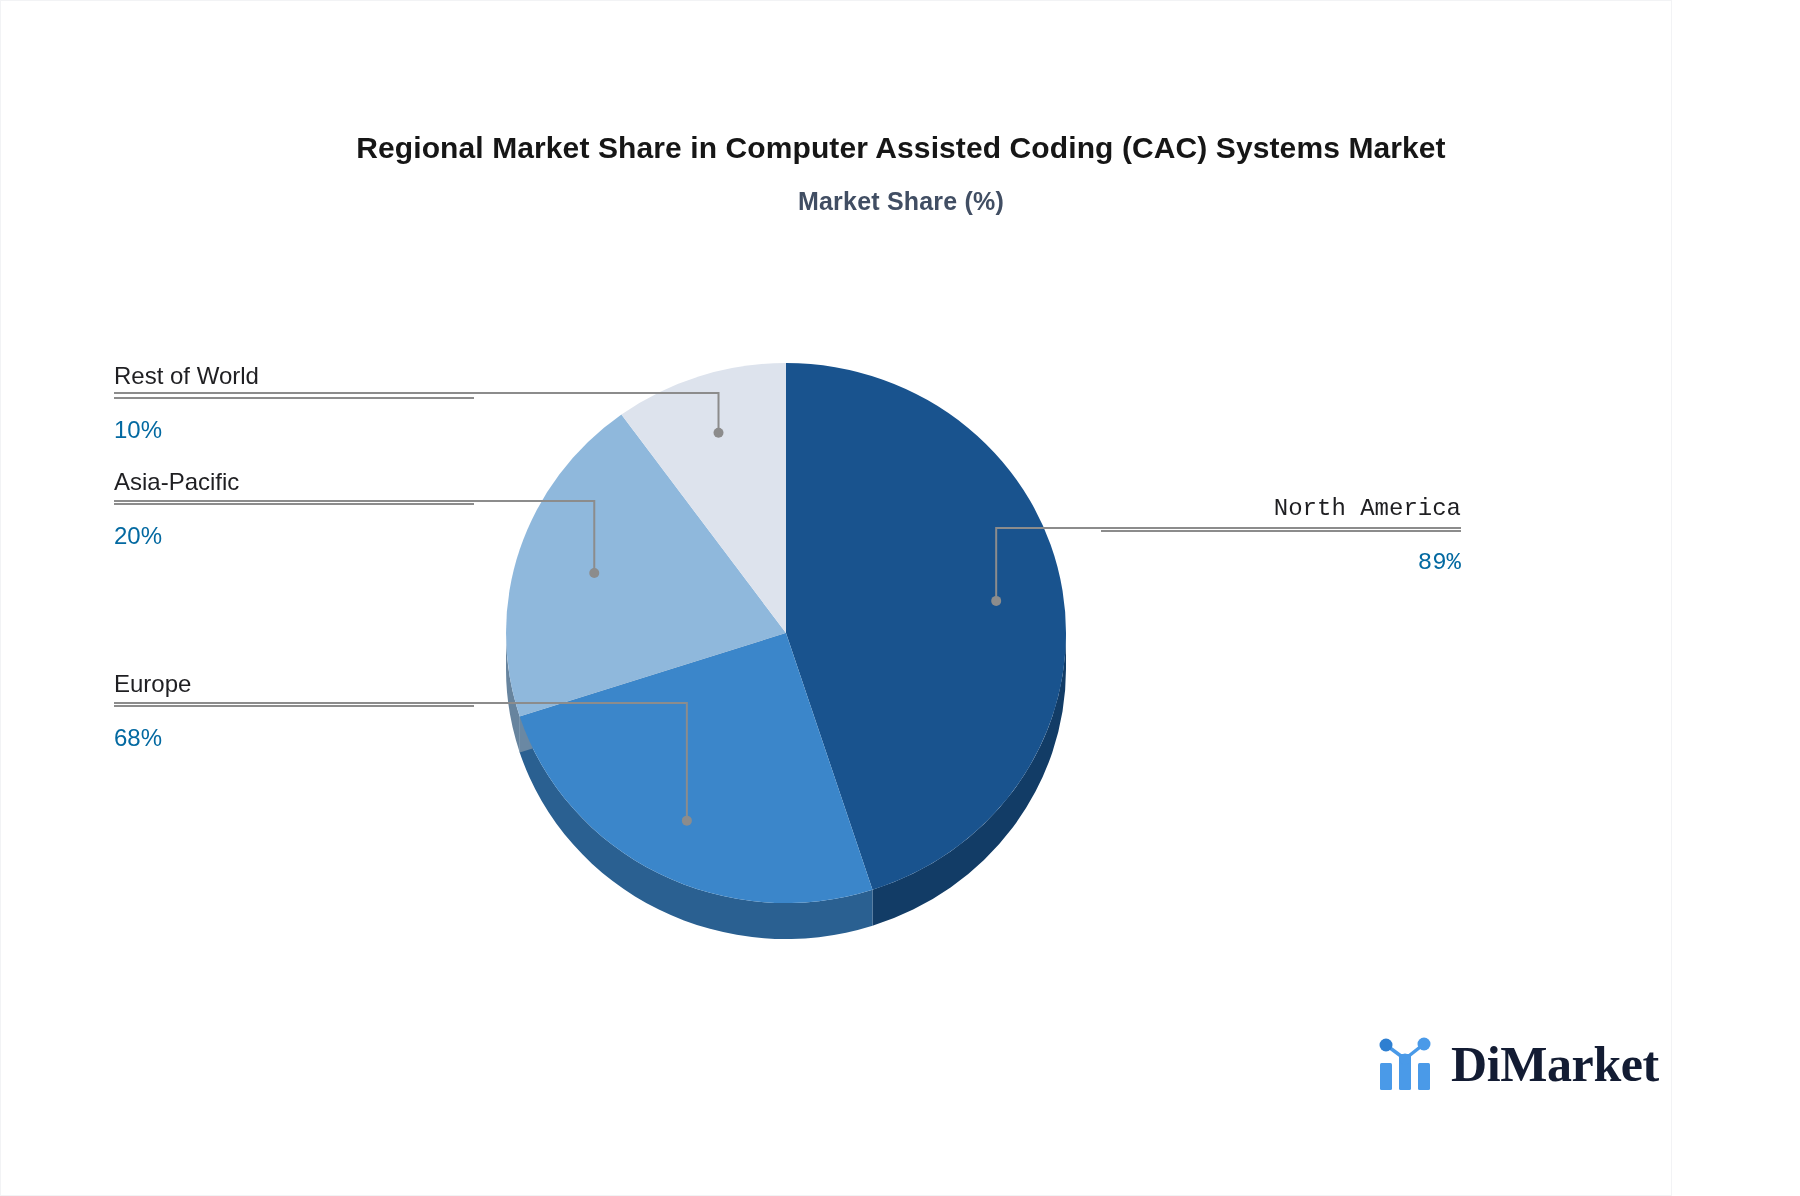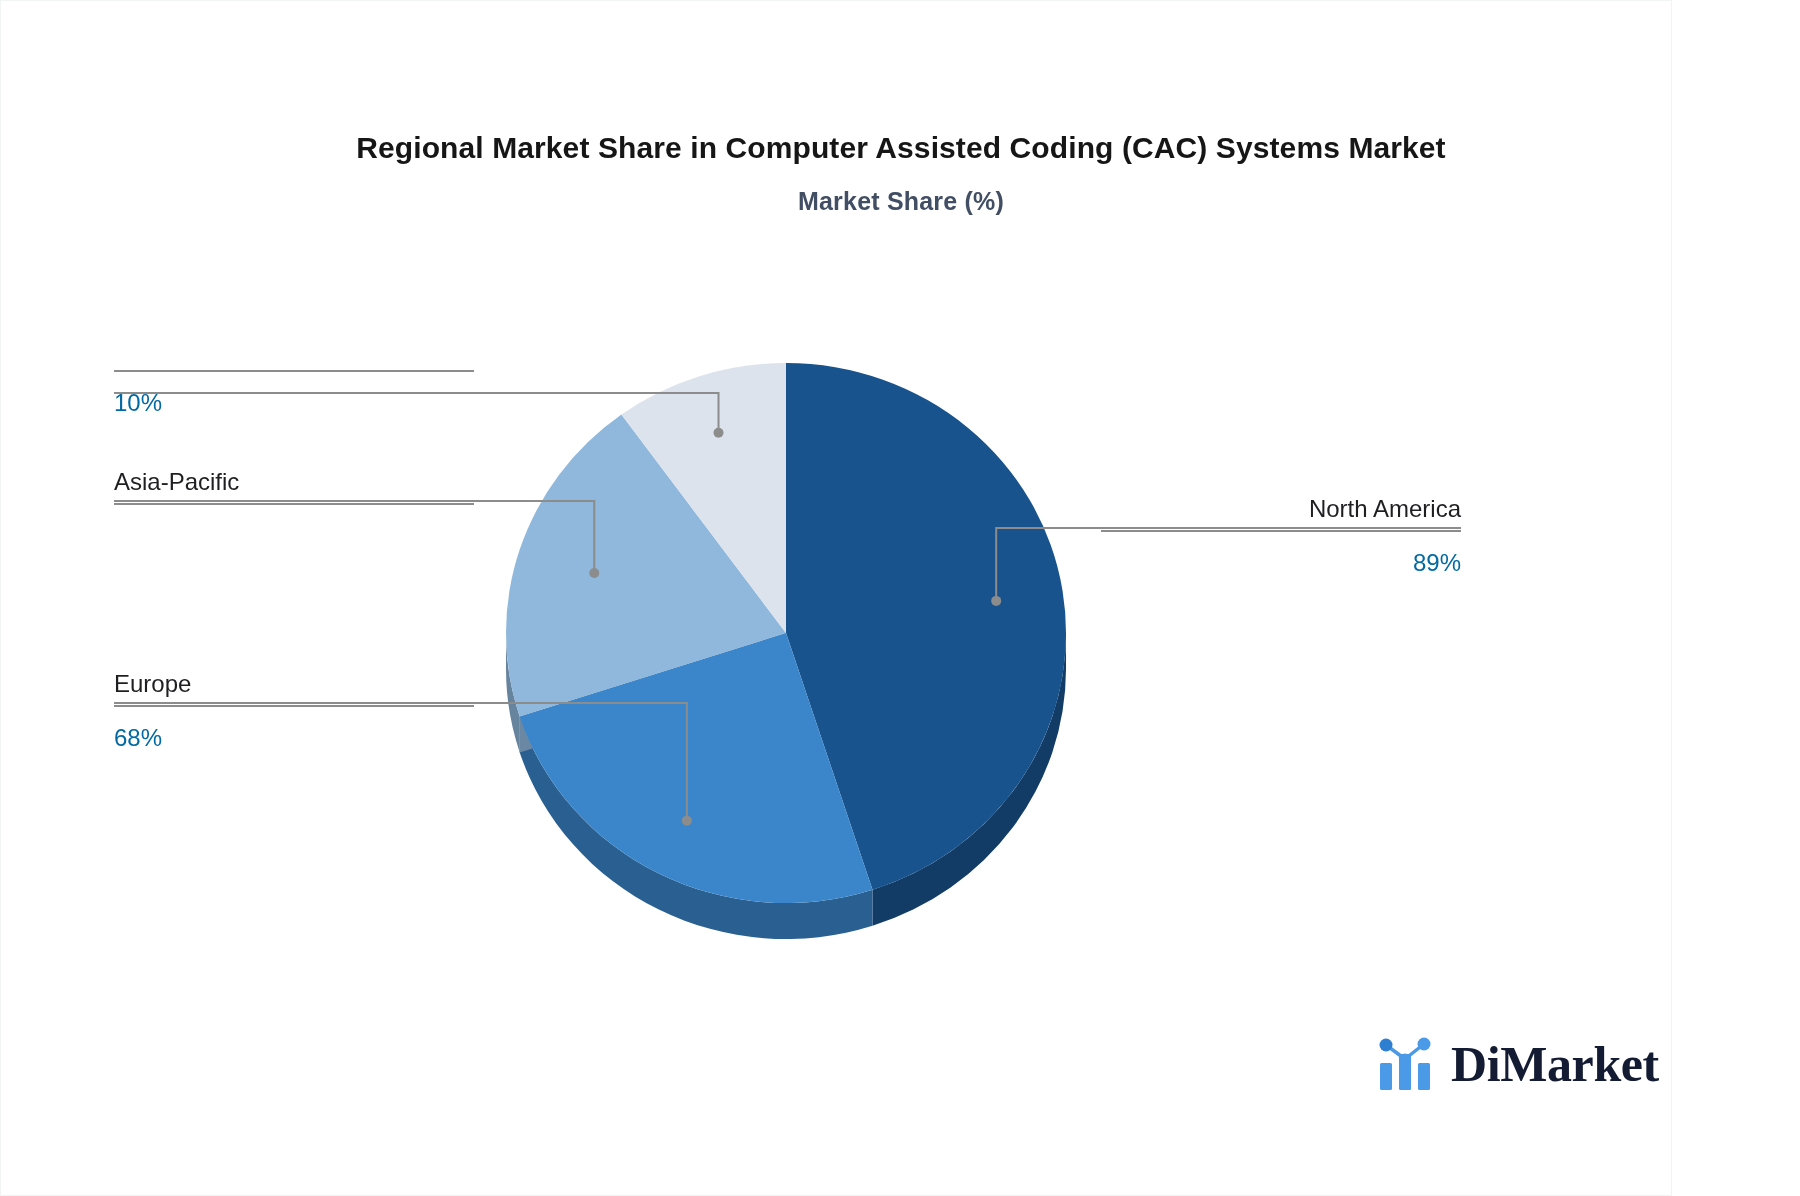--- a/index.html
+++ b/index.html
@@ -83,21 +83,21 @@
     width: 100%;
   }
   .callout .value {
     font-size: 24px;
     color: #0369a1;
     line-height: 1.1;
     margin-top: 18px;
     white-space: nowrap;
   }
   .callout.left  { text-align: left; }
-  .callout.right { text-align: right; }
+  .callout.right { text-align: right; font-family: Liberation Mono, monospace; }
 
   
   #logo {
     position: absolute;
     left: 1377px;
     top: 1035px;
     display: flex;
     align-items: center;
     gap: 13px;
   }
@@ -159,27 +159,29 @@
           </g>
           <g>
             <path d="M 995.1800788786453 599.8996477737446 L 995.1800788786453 527 L 1460 527" fill="none" stroke="#8c8c8c" stroke-width="2"></path>
             <circle cx="995.1800788786453" cy="599.8996477737446" r="5" fill="#8c8c8c"></circle>
           </g>
         </g>
     </svg>
   </div>
 
   <div class="callout left" id="callout-0" style="left:113px; top:362px;">
+    <div class="name">Rest of World</div>
     <div class="rule"></div>
     <div class="value">10%</div>
   </div>
 
   <div class="callout left" id="callout-1" style="left:113px; top:468px;">
     <div class="name">Asia-Pacific</div>
     <div class="rule"></div>
+    <div class="value">20%</div>
   </div>
 
   <div class="callout left" id="callout-2" style="left:113px; top:670px;">
     <div class="name">Europe</div>
     <div class="rule"></div>
     <div class="value">68%</div>
   </div>
 
   <div class="callout right" id="callout-3" style="left:1100px; top:495px; width:360px;">
     <div class="name">North America</div>

